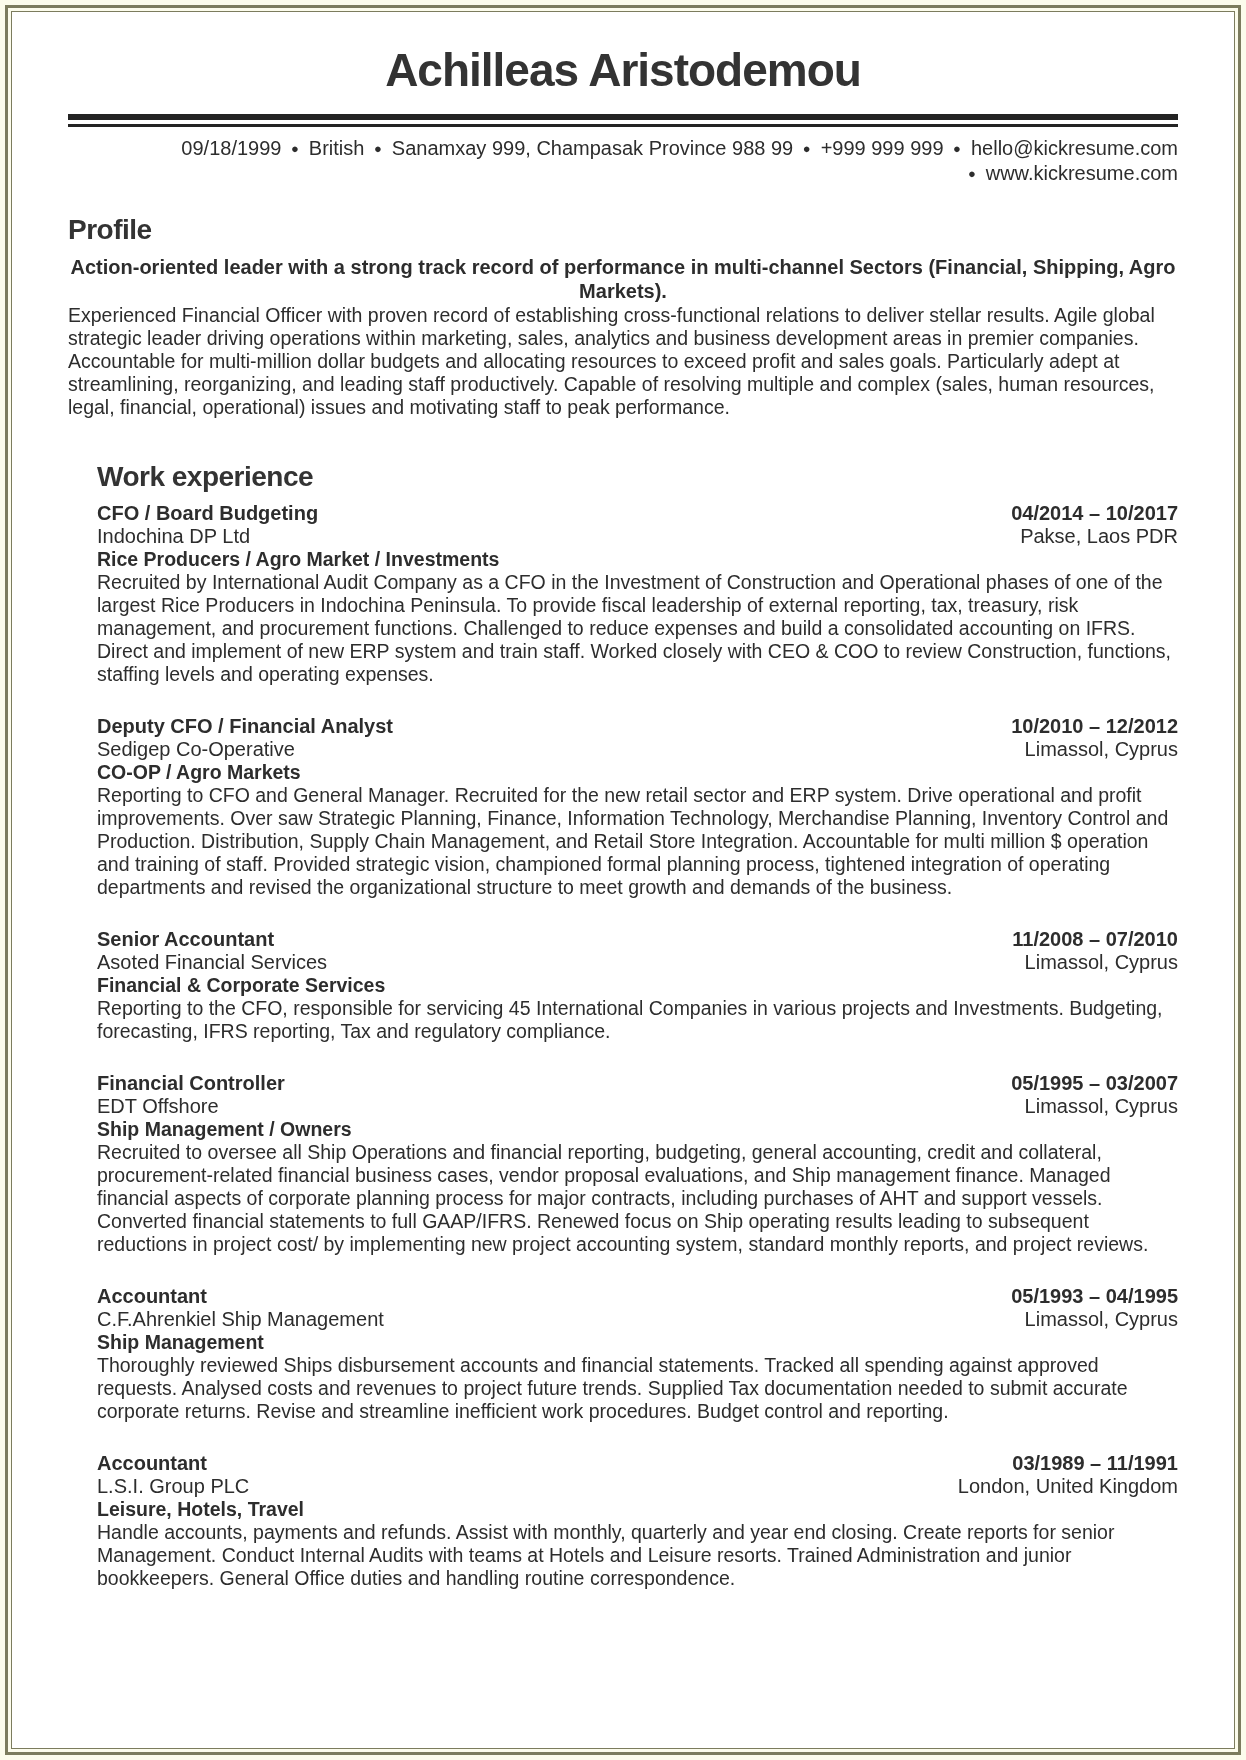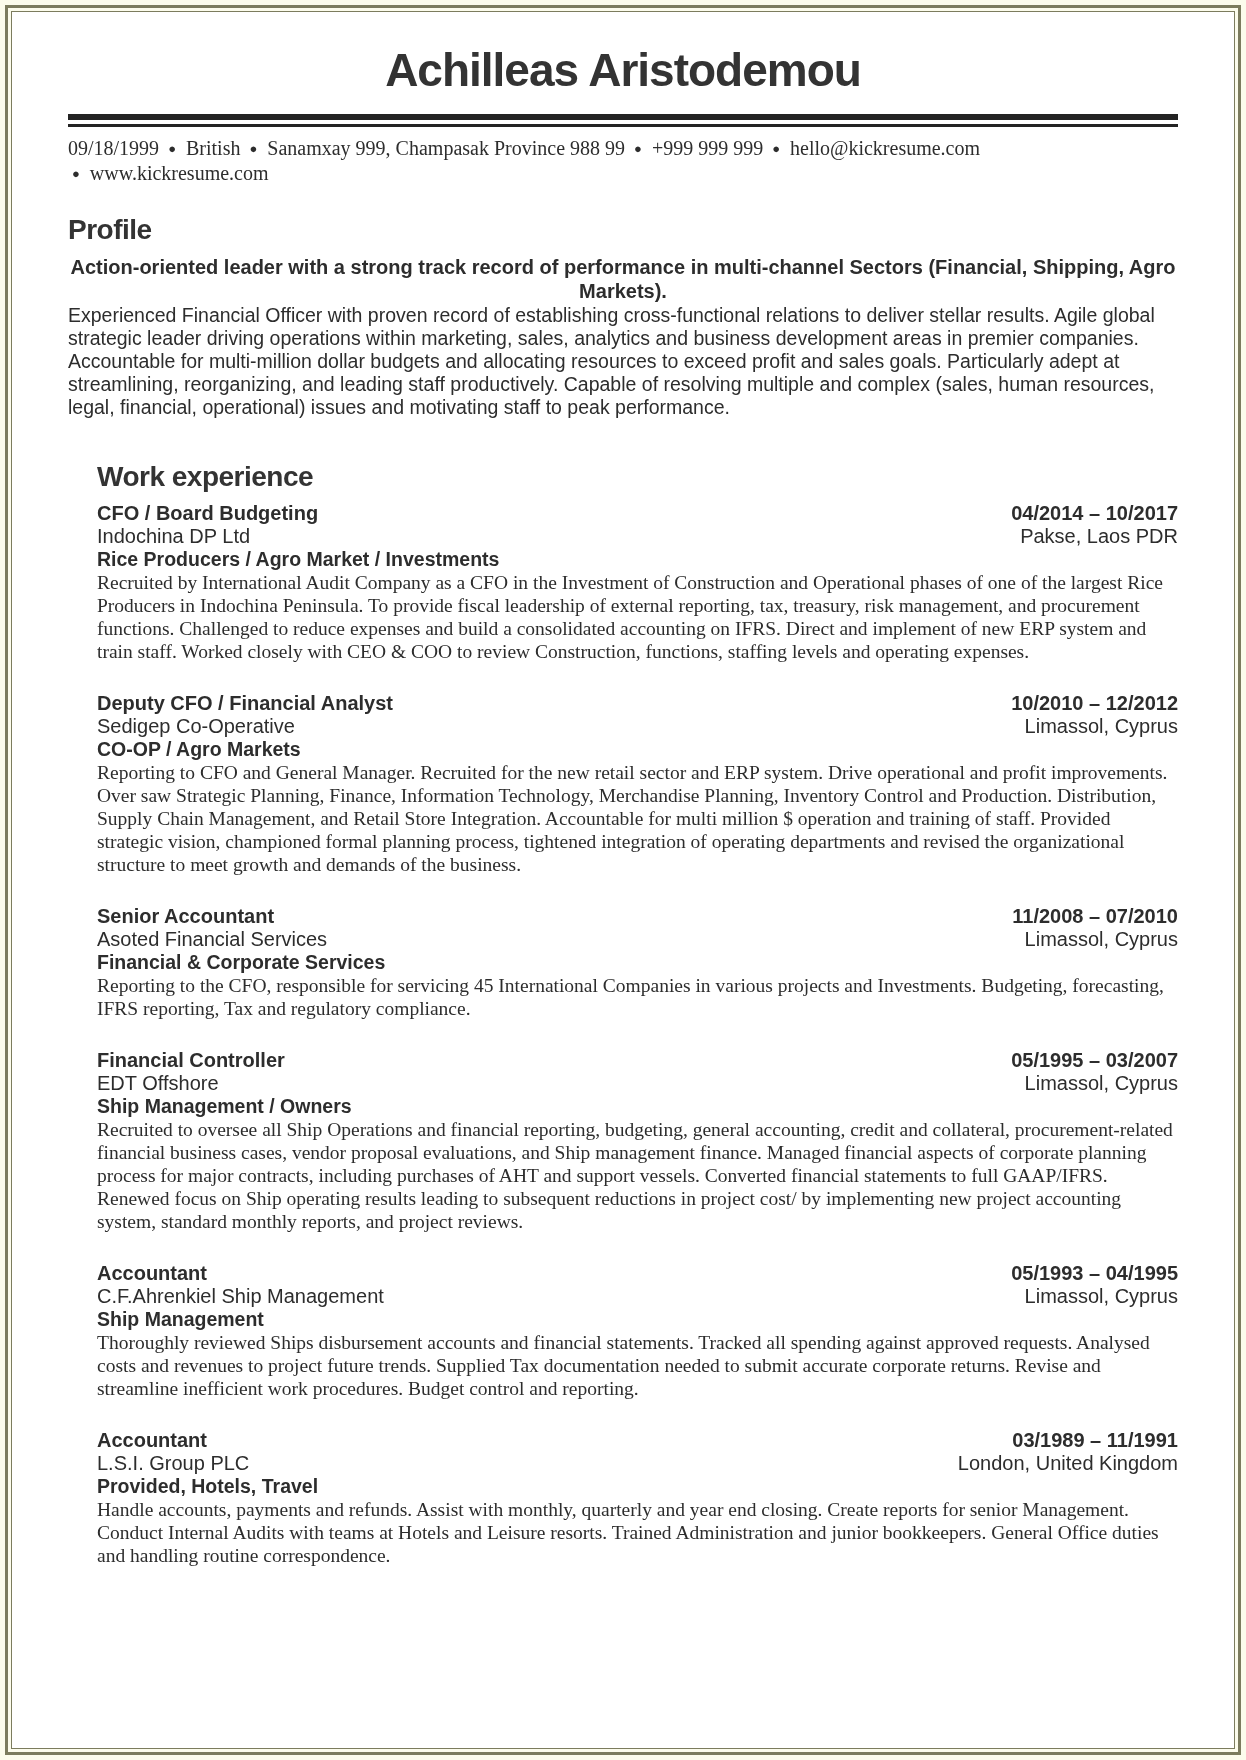--- a/index.html
+++ b/index.html
@@ -45,25 +45,24 @@
     letter-spacing: -1px;
     color: var(--heading);
   }
   .double-rule {
     border-top: 6px solid var(--rule);
     border-bottom: 3px solid var(--rule);
     height: 13px;
     margin: 0 0 9px 0;
   }
   .contact {
-    text-align: left;
+    text-align: right;
     font-size: 20px;
     line-height: 25px;
     color: var(--text);
-    font-family: Liberation Serif, serif;
   }
   .contact-item {
     display: inline-block;
     white-space: nowrap;
   }
   .contact-item + .contact-item::before {
     content: var(--bullet, "\25CF");
     font-size: 13px;
     vertical-align: 2px;
     margin: 0 10px 0 4px;
@@ -102,21 +101,20 @@
   .job-row .right { text-align: right; white-space: nowrap; }
   .job-field {
     font-weight: bold;
     font-size: 19.5px;
     line-height: 23px;
   }
   .job-desc {
     margin: 0;
     font-size: 19.5px;
     line-height: 23px;
-    font-family: Liberation Serif, serif;
   }
 </style>
 </head>
 <body>
 
 <div class="page-frame">
   <div class="page-border">
     <div class="page-inner">
 
       <header>
@@ -216,21 +214,21 @@
 
             <article class="job">
               <div class="job-row head">
                 <span>Accountant</span>
                 <span class="right">03/1989 – 11/1991</span>
               </div>
               <div class="job-row">
                 <span>L.S.I. Group PLC</span>
                 <span class="right">London, United Kingdom</span>
               </div>
-              <div class="job-field">Provided, Hotels, Travel</div>
+              <div class="job-field">Leisure, Hotels, Travel</div>
               <p class="job-desc">Handle accounts, payments and refunds. Assist with monthly, quarterly and year end closing. Create reports for senior Management. Conduct Internal Audits with teams at Hotels and Leisure resorts. Trained Administration and junior bookkeepers. General Office duties and handling routine correspondence.</p>
             </article>
            </div>
       </section>
 
     </div>
   </div>
 </div>
 
 </body></html>

